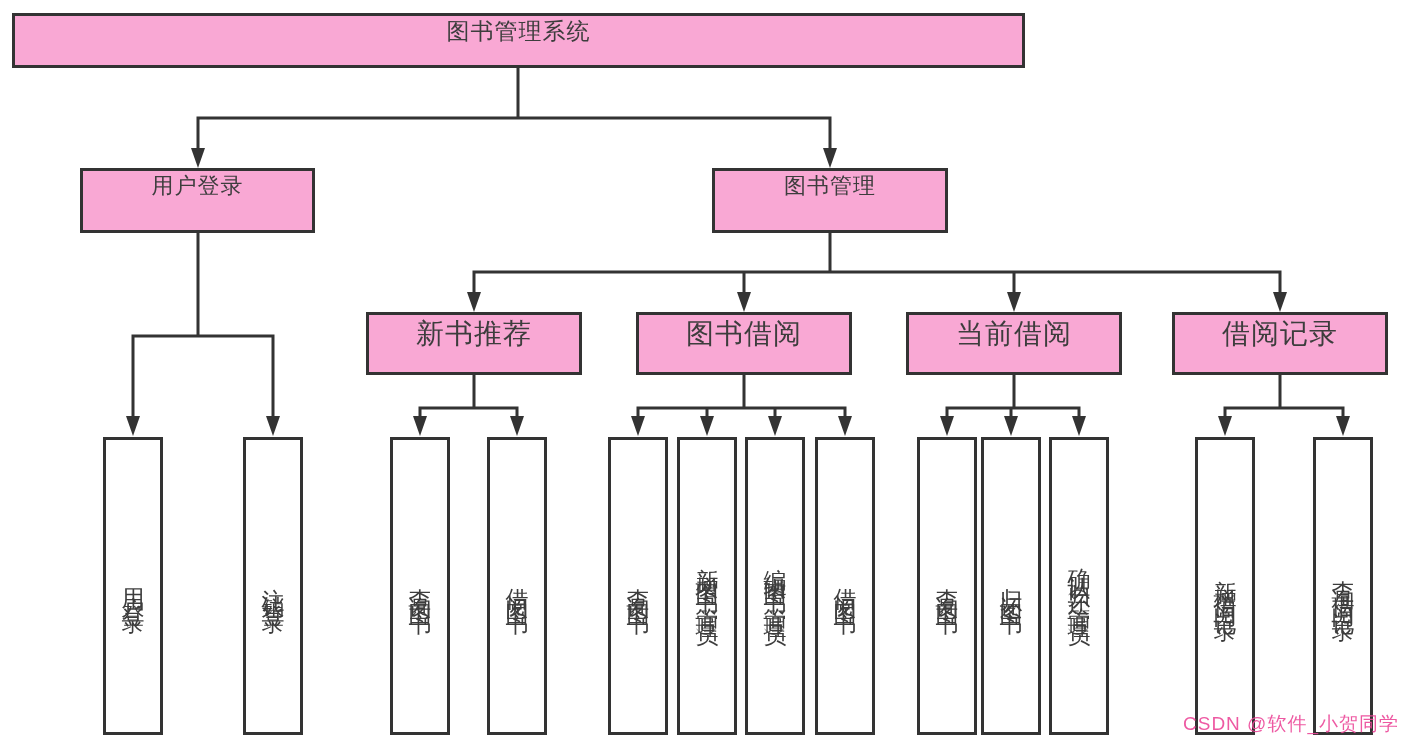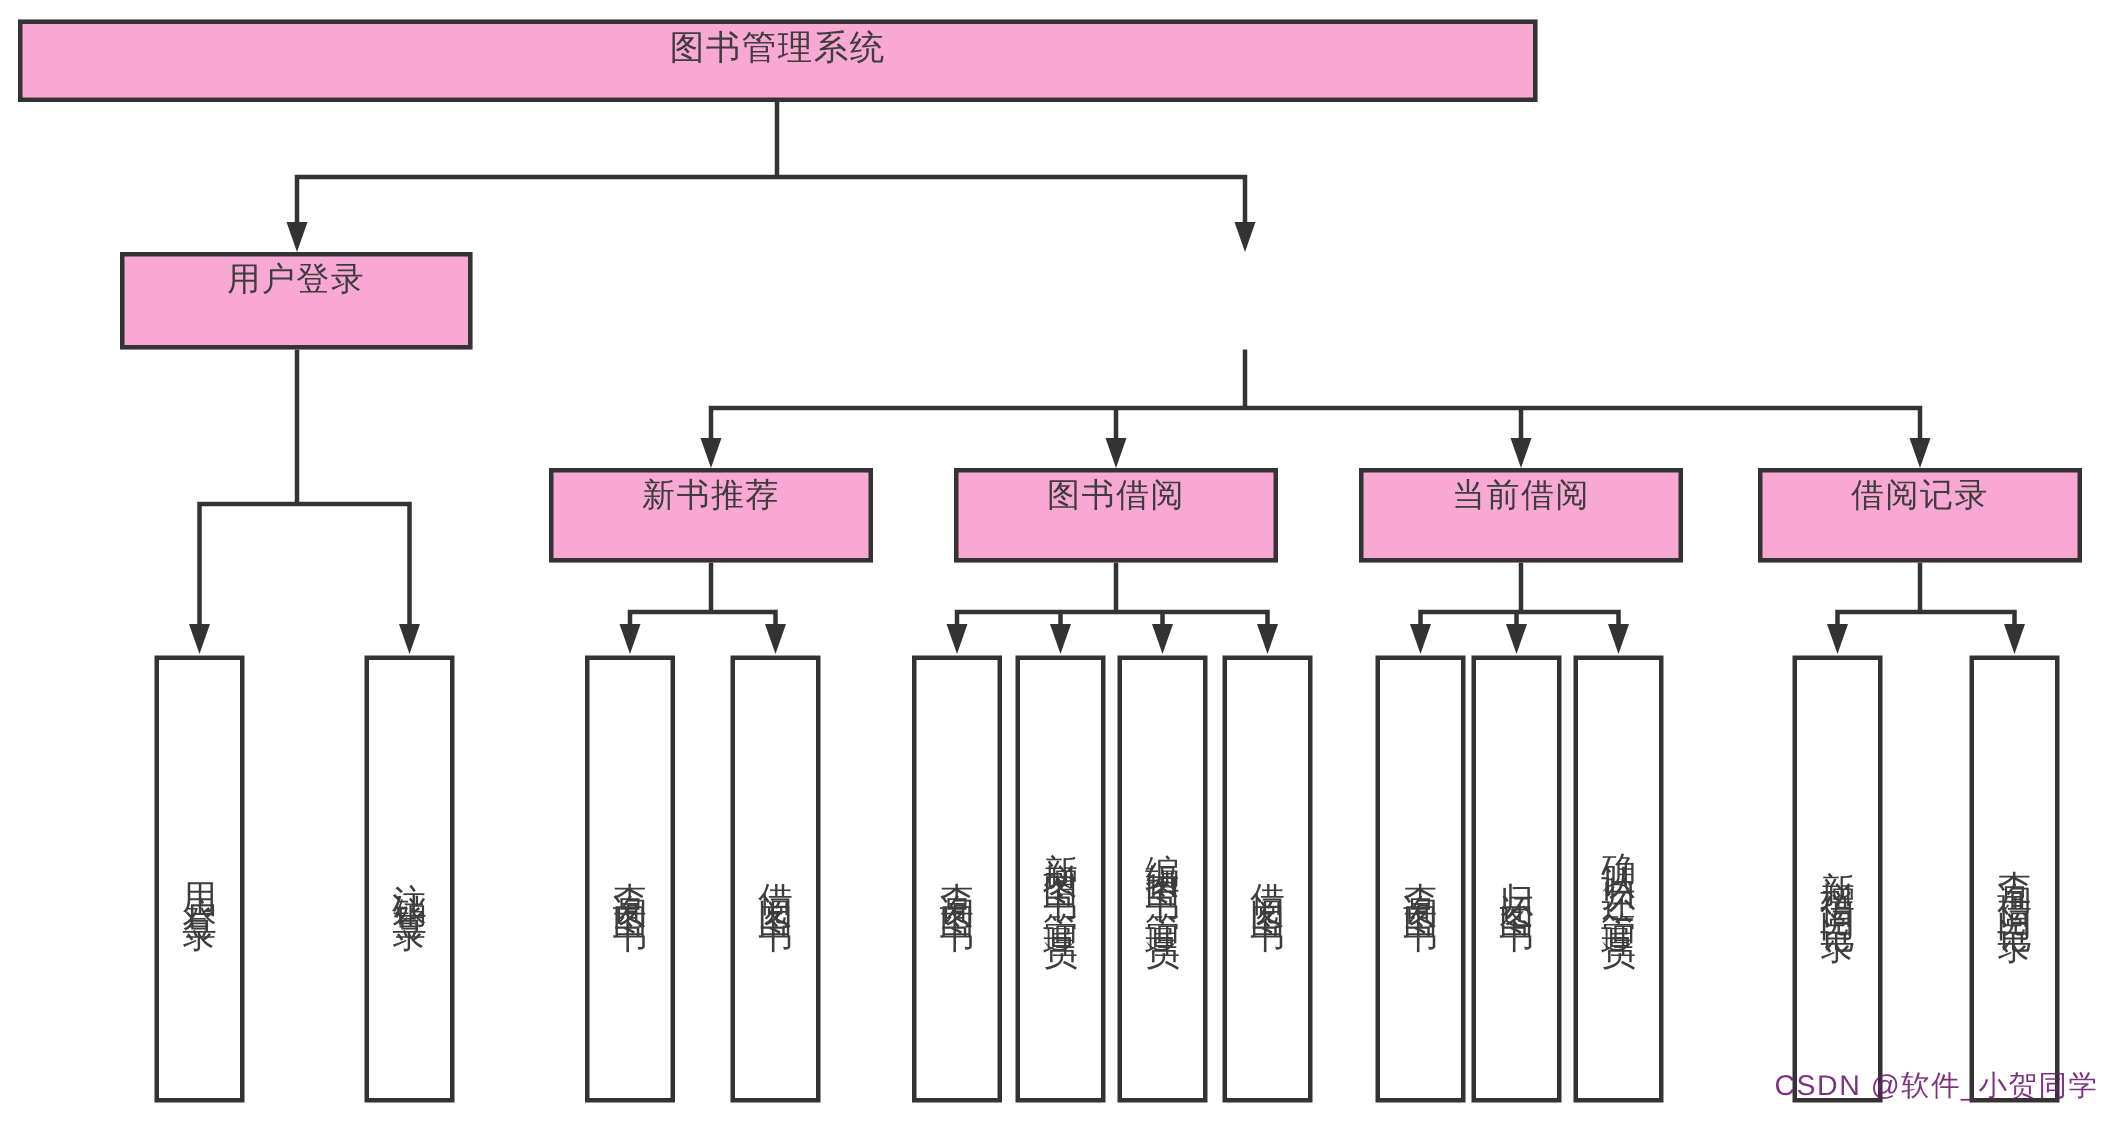--- a/index.html
+++ b/index.html
@@ -21,21 +21,21 @@
     position: absolute;
     box-sizing: border-box;
     border: 3px solid #333333;
     background: #f9a8d4;
     display: flex;
     align-items: flex-start;
     justify-content: center;
   }
   .root-box   { left: 12px;  top: 13px;  width: 1013px; height: 55px; font-size: 23px; letter-spacing: 1px; }
   .l2-box     { top: 168px; width: 235px; height: 65px; font-size: 22px; letter-spacing: 1px; }
-  .l3-box     { top: 312px; width: 216px; height: 63px; font-size: 22px; letter-spacing: 1px; }
+  .l3-box     { top: 312px; width: 216px; height: 63px; font-size: 28px; letter-spacing: 1px; }
   .leaf {
     position: absolute;
     box-sizing: border-box;
     top: 437px;
     width: 60px;
     height: 298px;
     border: 3px solid #333333;
     background: #ffffff;
     display: flex;
     align-items: center;
@@ -49,21 +49,21 @@
     letter-spacing: 8px;
     color: #3d3d3d;
     white-space: nowrap;
   }
   .watermark {
     position: absolute;
     left: 1183px;
     top: 711px;
     font-size: 19px;
     letter-spacing: 1px;
-    color: #701a75;
+    color: #ec4899;
     opacity: 0.9;
     z-index: 10;
     white-space: nowrap;
   }
 </style>
 </head>
 <body>
 
 <div id="canvas">
 
@@ -106,20 +106,23 @@
       <polygon points="1336,416 1350,416 1343,436"></polygon>
     </g>
   </svg>
 
   <div class="box root-box">
     <span>图书管理系统</span>
   </div>
 
   <div class="box l2-box" style="left:80px;">
     <span>用户登录</span>
+  </div>
+  <div class="box l2-box" style="left:712px; width:236px;">
+    <span>图书管理</span>
   </div>
 
   <div class="box l3-box" style="left:366px;">
     <span>新书推荐</span>
   </div>
   <div class="box l3-box" style="left:906px;">
     <span>当前借阅</span>
   </div>
   <div class="box l3-box" style="left:636px;">
     <span>图书借阅</span>

